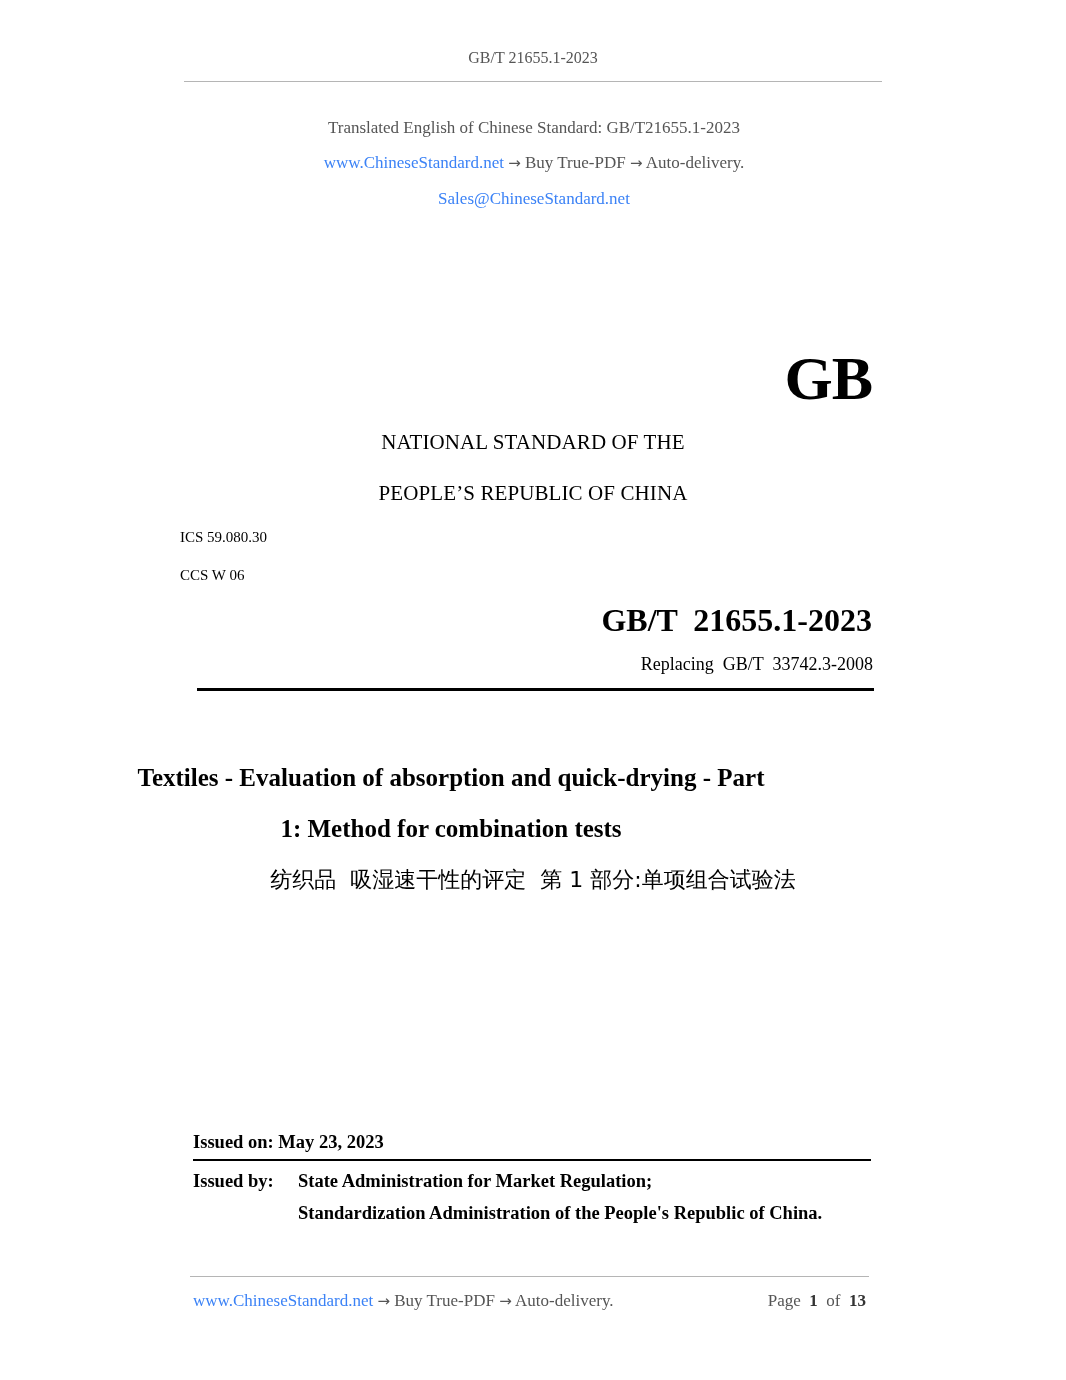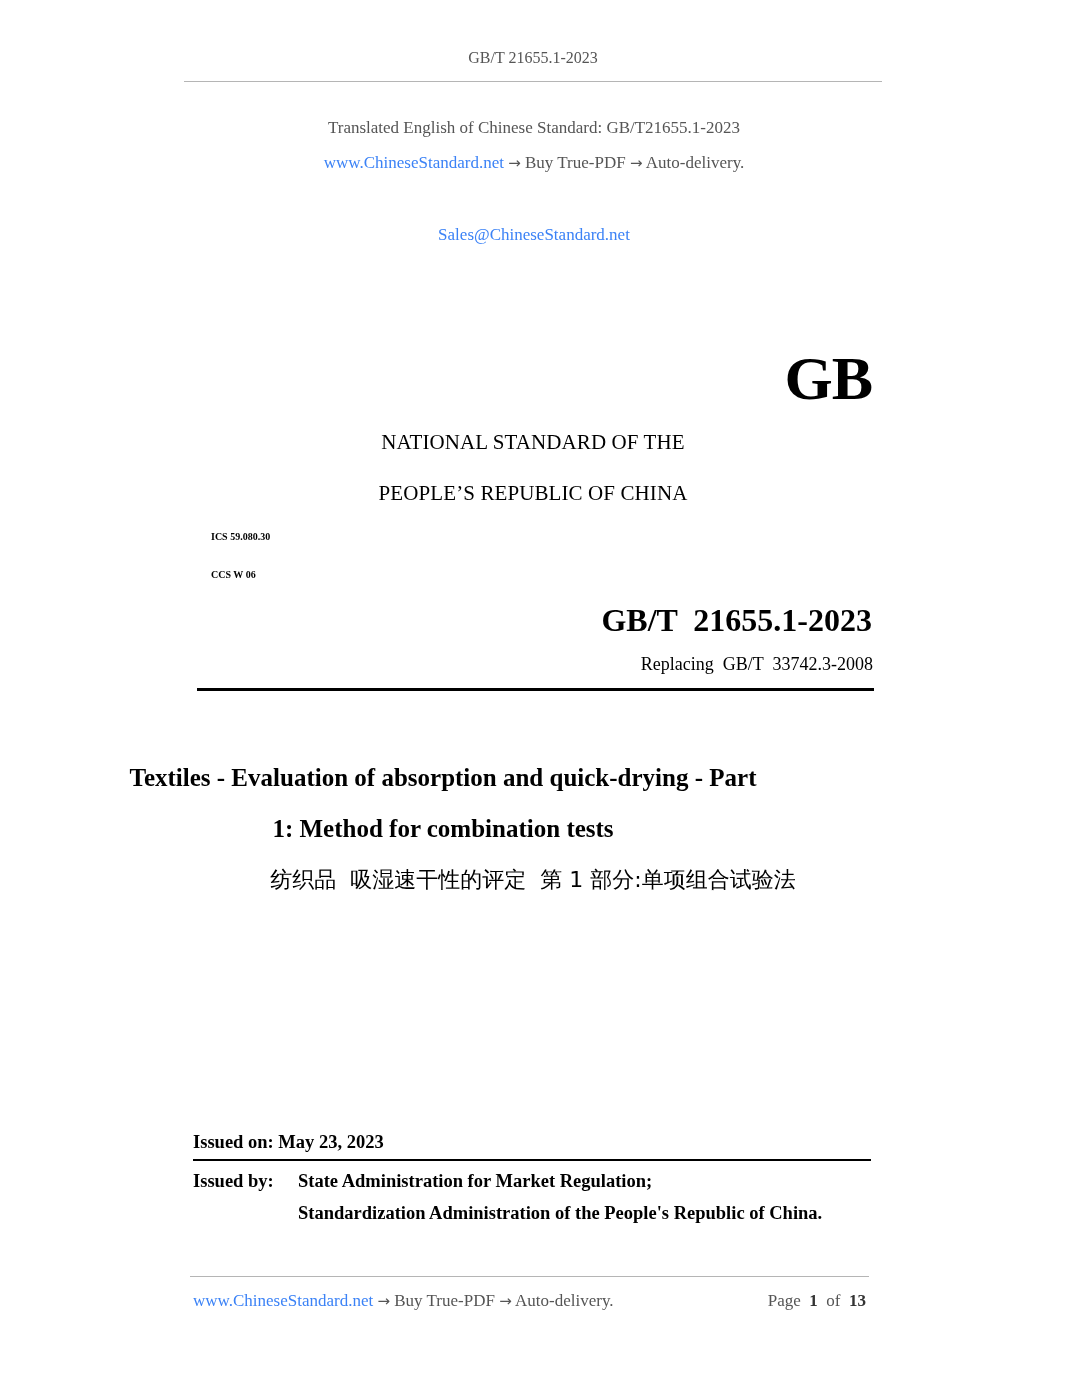--- a/index.html
+++ b/index.html
@@ -55,24 +55,23 @@
 
     .national {
       left: 0; width: 1066px;
       text-align: center;
       font-size: 21px;
       line-height: 26px;
       letter-spacing: 0.1px;
     }
 
     .code-line {
-      left: 211px;
-      font-size: 10px;
+      left: 180px;
+      font-size: 15px;
       line-height: 18px;
-      font-weight: bold;
     }
 
     .std-number {
       right: 194px; top: 600px;
       font-size: 32px;
       font-weight: bold;
       line-height: 40px;
       white-space: pre;
     }
     .replacing {
@@ -85,20 +84,21 @@
       left: 197px; width: 677px; top: 688px;
       height: 3px; background: #000;
     }
 
     .title-en {
       left: 0; width: 886px;
       text-align: center;
       font-size: 25px;
       font-weight: bold;
       line-height: 32px;
+      padding-left: 8px;
     }
     .title-zh {
       left: 0; width: 1066px; top: 865px;
       text-align: center;
       font-size: 22px;
       line-height: 30px;
       font-family: "DejaVu Sans", sans-serif;
       white-space: pre;
     }
 
@@ -142,21 +142,21 @@
 <div class="abs header-rule"></div>
 
 <div class="abs notice" style="top:117px;">Translated English of Chinese Standard: GB/T21655.1-2023</div>
 <div class="abs notice" style="top:152px;">
   <a>www.ChineseStandard.net</a>
   <span class="arrow">→</span>
   <span>Buy True-PDF</span>
   <span class="arrow">→</span>
   <span>Auto-delivery.</span>
 </div>
-<div class="abs notice" style="top:188px;margin-top:36px;">
+<div class="abs notice" style="top:188px;">
   <a>Sales@ChineseStandard.net</a>
 </div>
 
 <div class="abs gb-mark">GB</div>
 
 <div class="abs national" style="top:429px;">NATIONAL STANDARD OF THE</div>
 <div class="abs national" style="top:480px;">PEOPLE’S REPUBLIC OF CHINA</div>
 
 <div class="abs code-line" style="top:528px;">ICS 59.080.30</div>
 <div class="abs code-line" style="top:566px;">CCS W 06</div>

